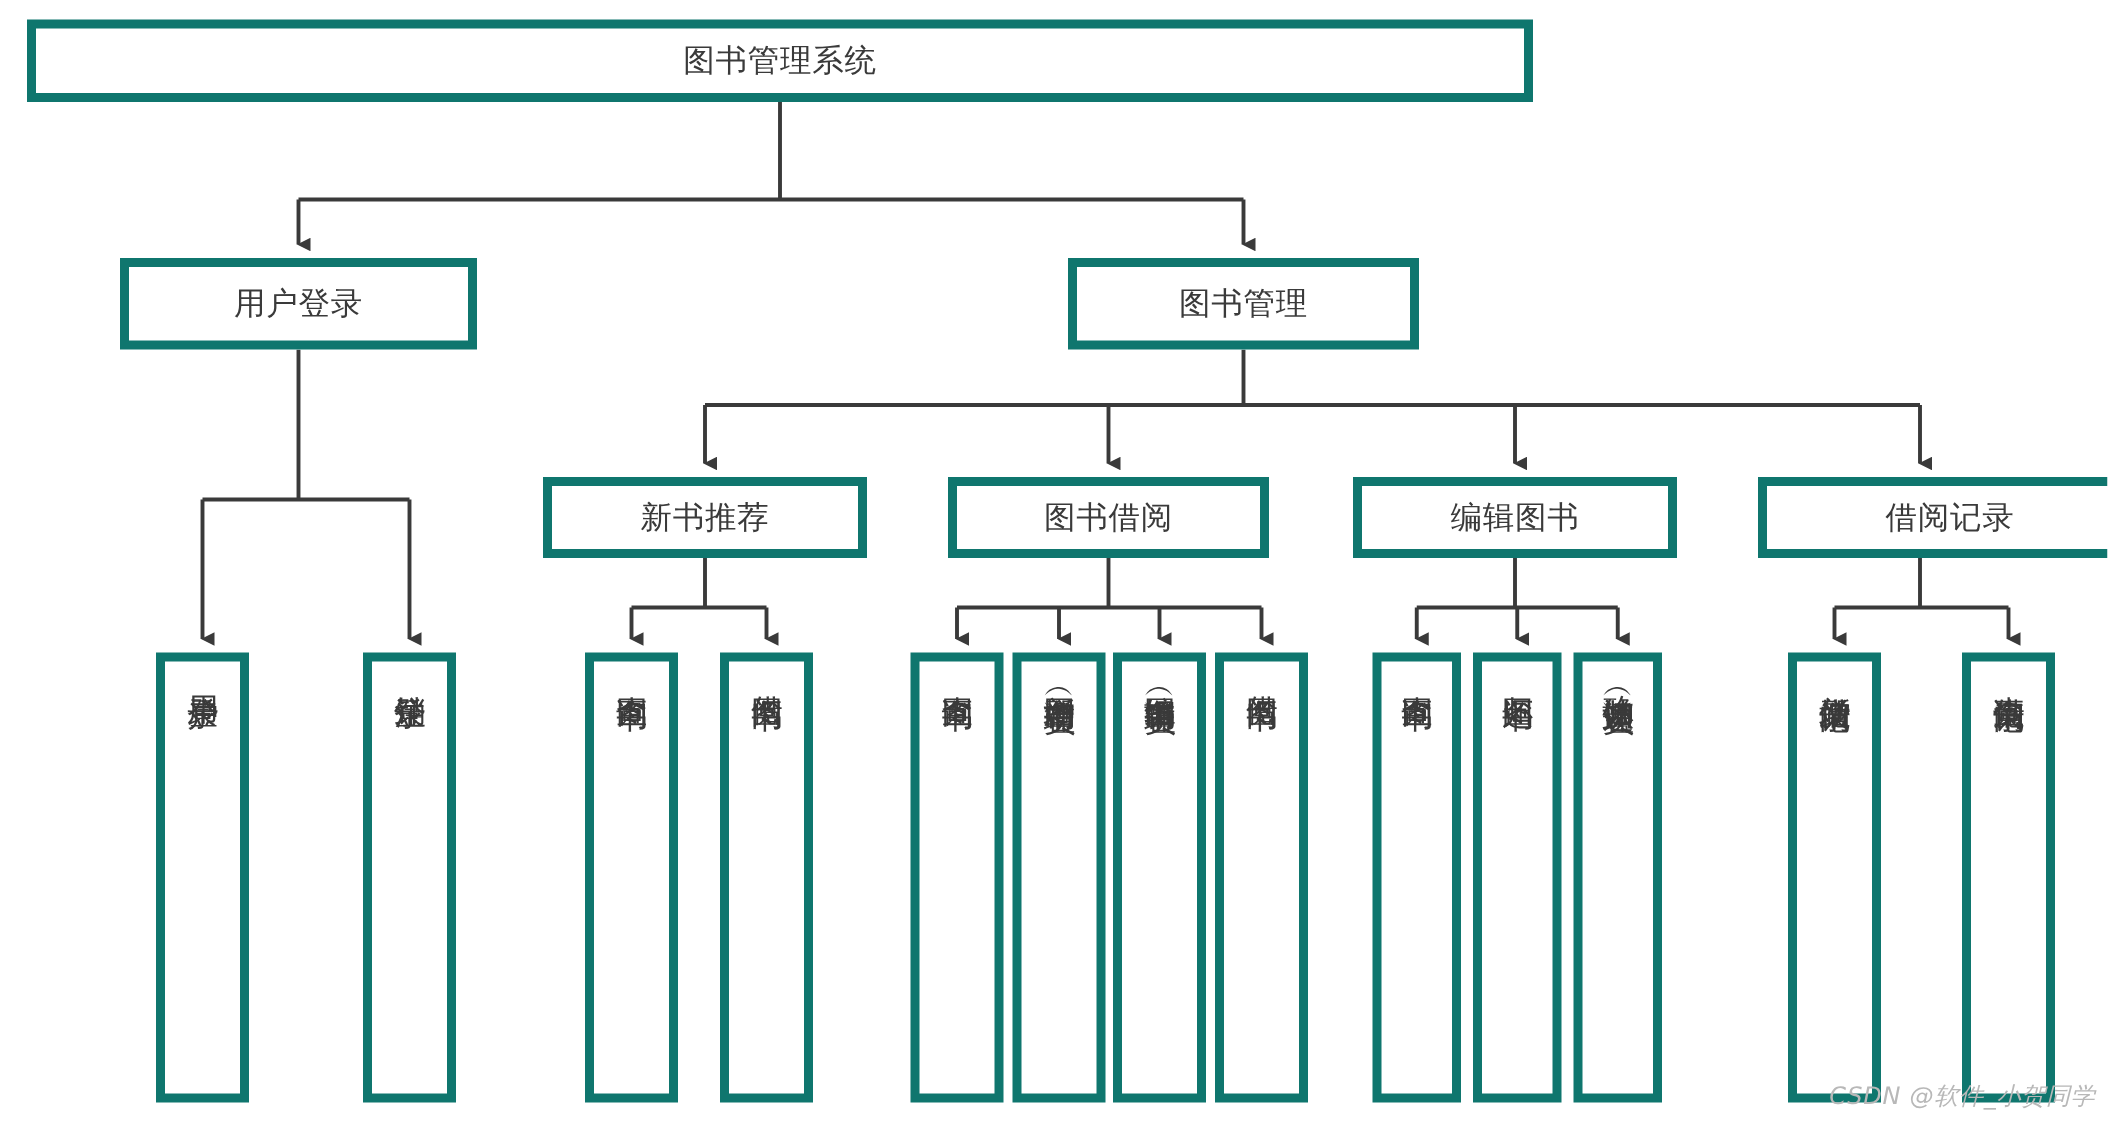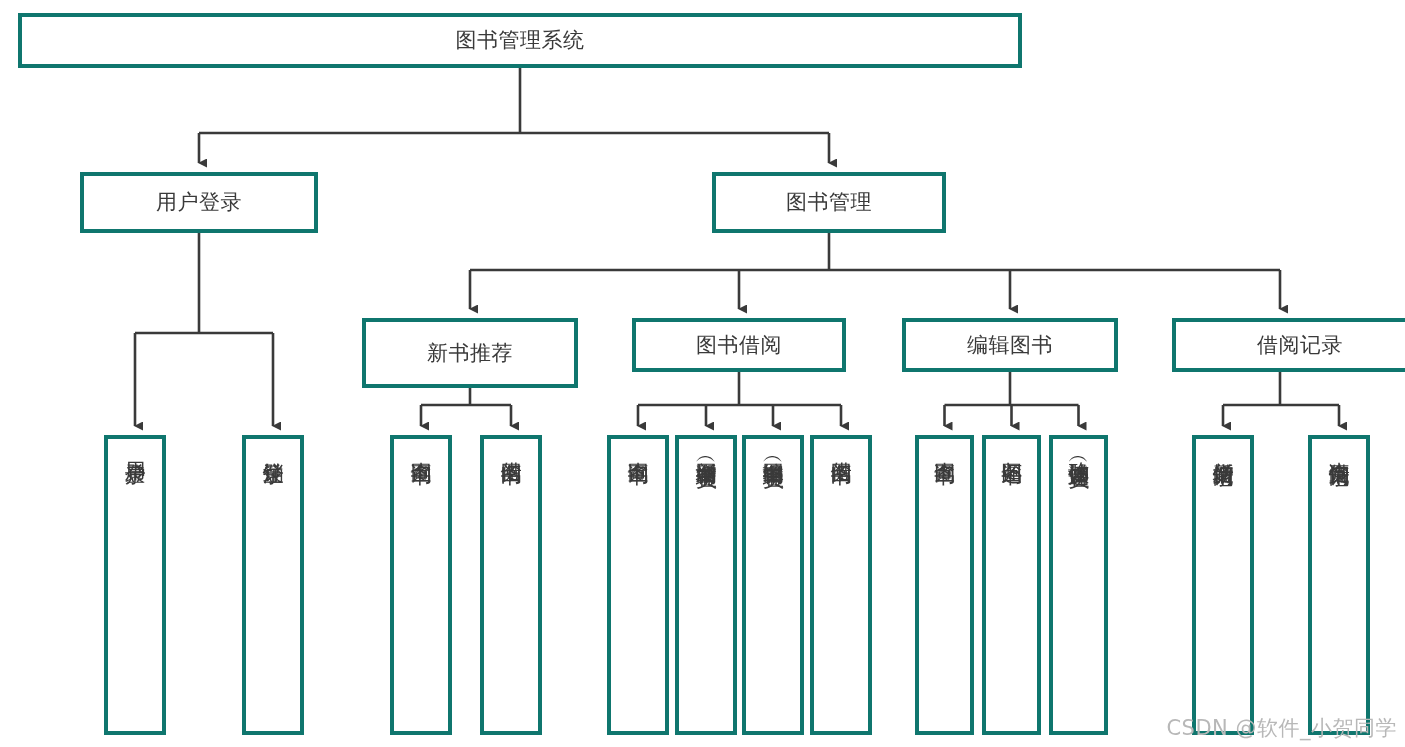--- a/index.html
+++ b/index.html
@@ -22,21 +22,21 @@
     position: absolute;
     left: 0;
     top: 0;
     width: 1405px;
     height: 747px;
     pointer-events: none;
   }
   .node {
     position: absolute;
     box-sizing: border-box;
-    border: 4px solid #0f766e;
+    border: 6px solid #0f766e;
     background: #ffffff;
     display: flex;
     align-items: center;
     justify-content: center;
     color: #3a3a3a;
   }
   .node .label {
     display: block;
     text-align: center;
     line-height: 1.18;
@@ -59,25 +59,26 @@
     text-orientation: upright;
     font-size: 21px;
     line-height: 1.08;
     letter-spacing: 1px;
     white-space: nowrap;
   }
   #watermark {
     position: absolute;
     right: 8px;
     bottom: 5px;
-    font-size: 21px;
+    font-size: 16px;
     color: #b8b8b8;
     letter-spacing: 0.5px;
     white-space: nowrap;
     font-family: "DejaVu Sans", "Liberation Sans", sans-serif;
+    font-style: italic;
   }
 </style>
 </head>
 <body>
 
 <div id="canvas">
 
   <svg id="edges" viewBox="0 0 1405 747" width="1405" height="747" xmlns="http://www.w3.org/2000/svg">
     <defs>
       <marker id="arrowhead" markerWidth="9" markerHeight="9" refX="4.5" refY="8" orient="auto" markerUnits="userSpaceOnUse">
@@ -124,21 +125,21 @@
   <div id="nodes">
       <div class="node horiz root" style="left: 18px; top: 13px; width: 1004px; height: 55px;">
         <span class="label">图书管理系统</span>
       </div>
       <div class="node horiz" style="left: 80px; top: 172px; width: 238px; height: 61px;">
         <span class="label">用户登录</span>
       </div>
       <div class="node horiz" style="left: 712px; top: 172px; width: 234px; height: 61px;">
         <span class="label">图书管理</span>
       </div>
-      <div class="node horiz" style="left: 362px; top: 318px; width: 216px; height: 70px;">
+      <div class="node horiz" style="left: 362px; top: 318px; width: 216px; height: 54px;">
         <span class="label">新书推荐</span>
       </div>
       <div class="node horiz" style="left: 632px; top: 318px; width: 214px; height: 54px;">
         <span class="label">图书借阅</span>
       </div>
       <div class="node horiz" style="left: 902px; top: 318px; width: 216px; height: 54px;">
         <span class="label">编辑图书</span>
       </div>
       <div class="node horiz" style="left: 1172px; top: 318px; width: 256px; height: 54px;">
         <span class="label">借阅记录</span>

